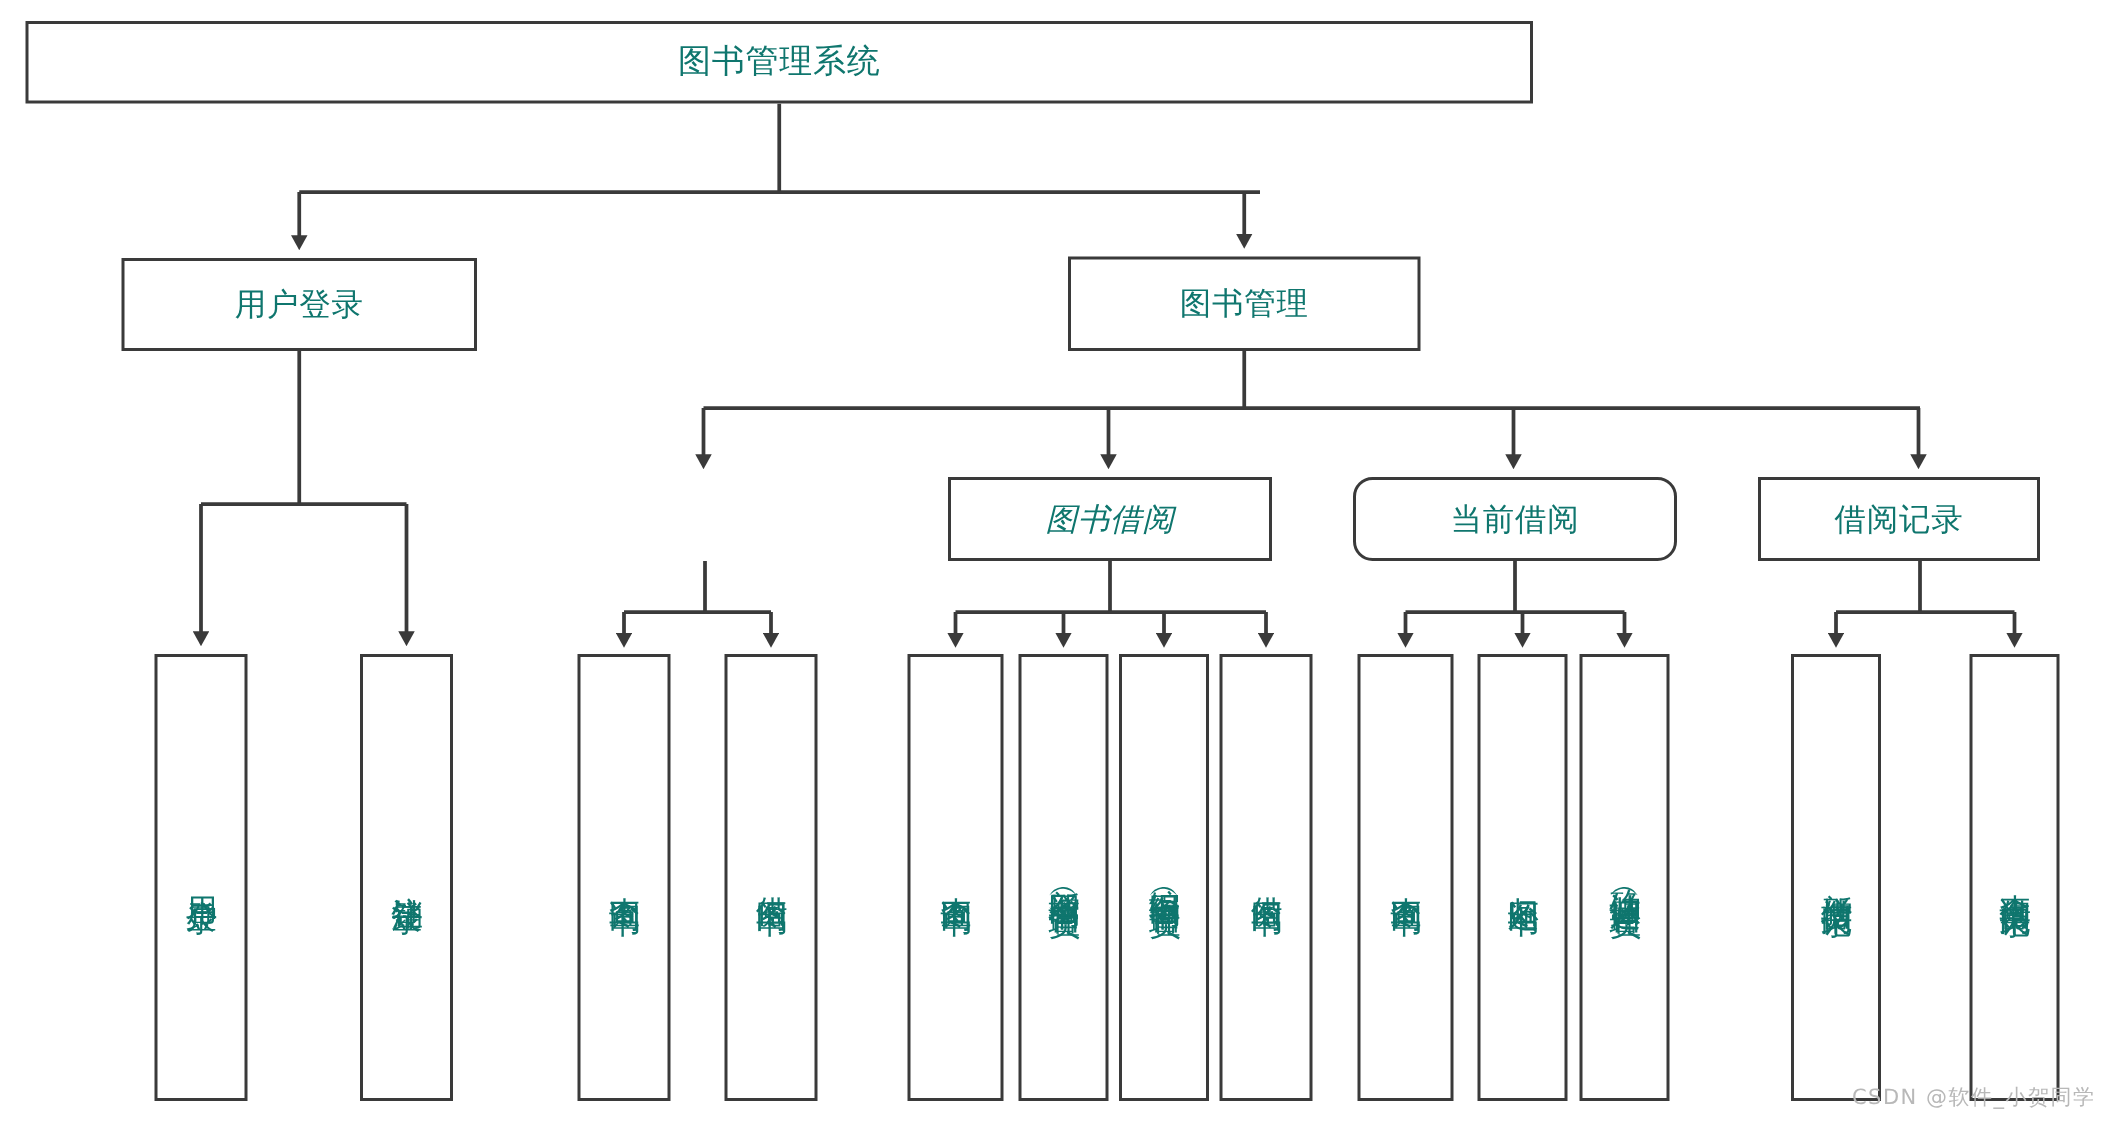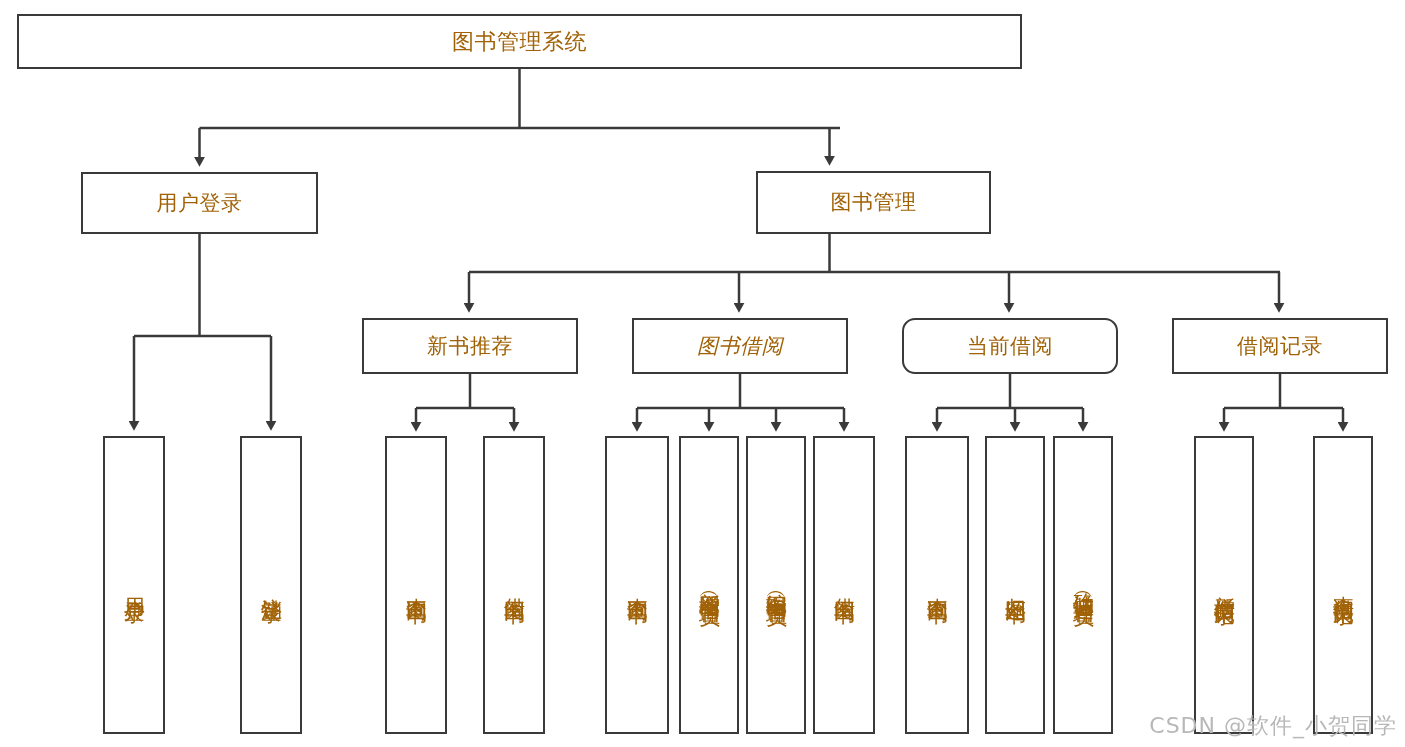--- a/index.html
+++ b/index.html
@@ -22,21 +22,21 @@
     left: 0;
     top: 0;
     width: 1405px;
     height: 747px;
   }
   .node {
     position: absolute;
     box-sizing: border-box;
     border: 2.5px solid #3a3a3a;
     background: #ffffff;
-    color: #a16207;
+    color: #0f766e;
     display: flex;
     align-items: center;
     justify-content: center;
     text-align: center;
     font-size: 21px;
     line-height: 1.18;
     letter-spacing: 0.5px;
     z-index: 2;
   }
   .node.root {
@@ -51,21 +51,21 @@
     writing-mode: vertical-rl;
     text-orientation: upright;
     white-space: nowrap;
     letter-spacing: 2px;
     line-height: 1;
   }
   .watermark {
     position: absolute;
     right: 8px;
     bottom: 6px;
-    font-size: 22px;
+    font-size: 14px;
     color: #b8b8b8;
     letter-spacing: 1px;
     z-index: 5;
     white-space: nowrap;
   }
 </style>
 </head>
 <body>
 
 <div id="canvas">
@@ -120,34 +120,31 @@
     </g>
   </svg>
 
   <div class="node root" style="left:17px; top:14px; width:1005px; height:55px;">
     <span>图书管理系统</span>
   </div>
 
   <div class="node" style="left:81px; top:172px; width:237px; height:62px;">
     <span>用户登录</span>
   </div>
-  <div class="node" style="left:712px; top:171px; width:235px; height:63px;margin-left:44px;">
+  <div class="node" style="left:712px; top:171px; width:235px; height:63px;">
     <span>图书管理</span>
   </div>
 
-  <div class="node" style="left:362px; top:318px; width:216px; height:56px;">
-    <span>新书推荐</span>
-  </div>
   <div class="node" style="left:632px; top:318px; width:216px; height:56px;font-style:italic;">
     <span>图书借阅</span>
   </div>
   <div class="node" style="left:902px; top:318px; width:216px; height:56px;border-radius:13px;">
     <span>当前借阅</span>
   </div>
-  <div class="node" style="left:1172px; top:318px; width:216px; height:56px;">
+  <div class="node" style="left:1172px; top:318px; width:188px; height:56px;">
     <span>借阅记录</span>
   </div>
 
   <div class="node vert" style="left:103px; top:436px; width:62px; height:298px;">
     <span class="vtext">用户登录</span>
   </div>
   <div class="node vert" style="left:240px; top:436px; width:62px; height:298px;">
     <span class="vtext">注销登录</span>
   </div>
 

